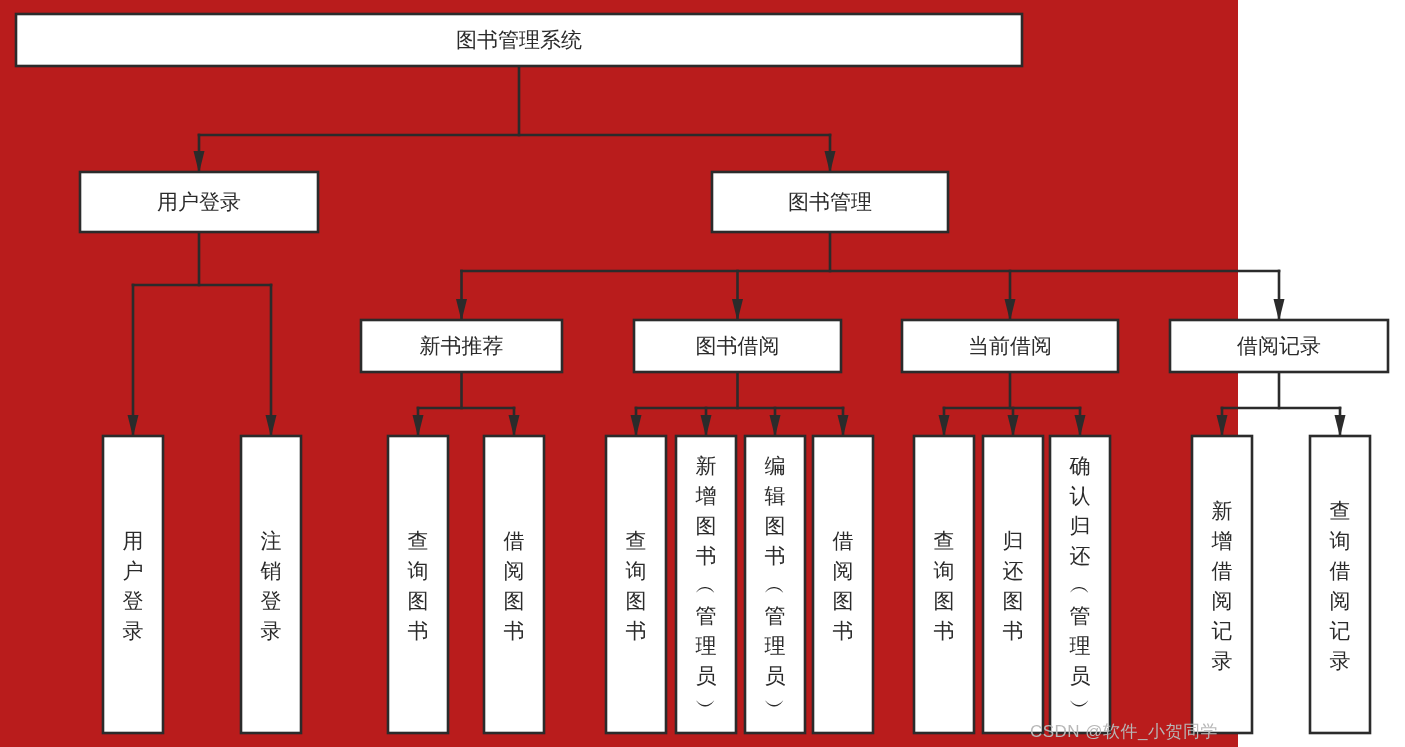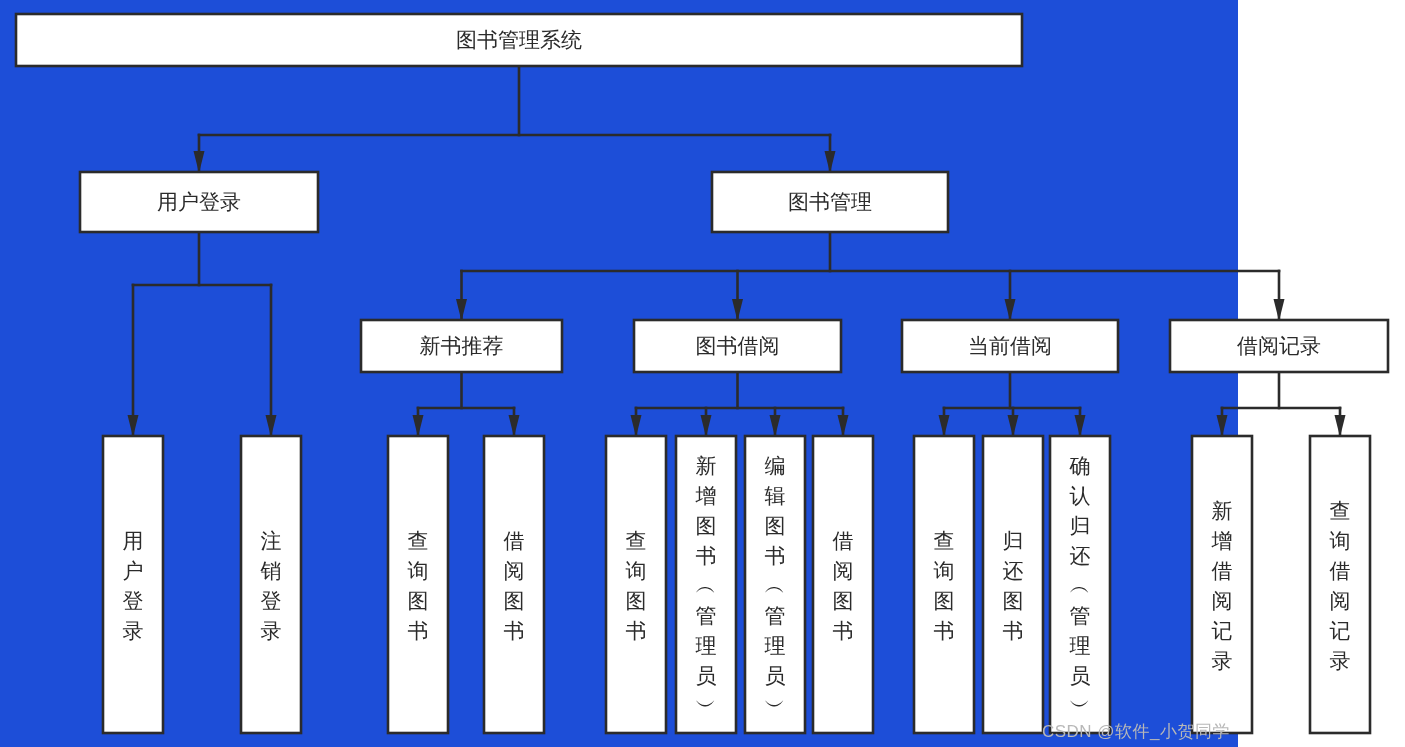--- a/index.html
+++ b/index.html
@@ -12,21 +12,21 @@
     width: 1405px;
     height: 747px;
     font-family: "Liberation Sans", "DejaVu Sans", sans-serif;
     overflow: hidden;
     position: relative;
   }
   #diagram-root {
     position: relative;
     width: 1238px;
     height: 747px;
-    background: #1d4ed8;
+    background: #b91c1c;
   }
   svg#flow {
     position: absolute;
     left: 0;
     top: 0;
     width: 1405px;
     height: 747px;
     display: block;
   }
   .node-rect {
@@ -52,21 +52,21 @@
     dominant-baseline: middle;
   }
   .node-label-v {
     font-family: "Liberation Sans", "DejaVu Sans", sans-serif;
     fill: #2b2b2b;
     font-size: 21px;
     text-anchor: middle;
   }
   .watermark {
     position: absolute;
-    right: 8px;
+    right: 20px;
     bottom: 4px;
     font-family: "Liberation Sans", "DejaVu Sans", sans-serif;
     font-size: 17px;
     color: #b8b8b8;
     white-space: nowrap;
     letter-spacing: 0.5px;
     pointer-events: none;
   }
 </style>
 </head>

